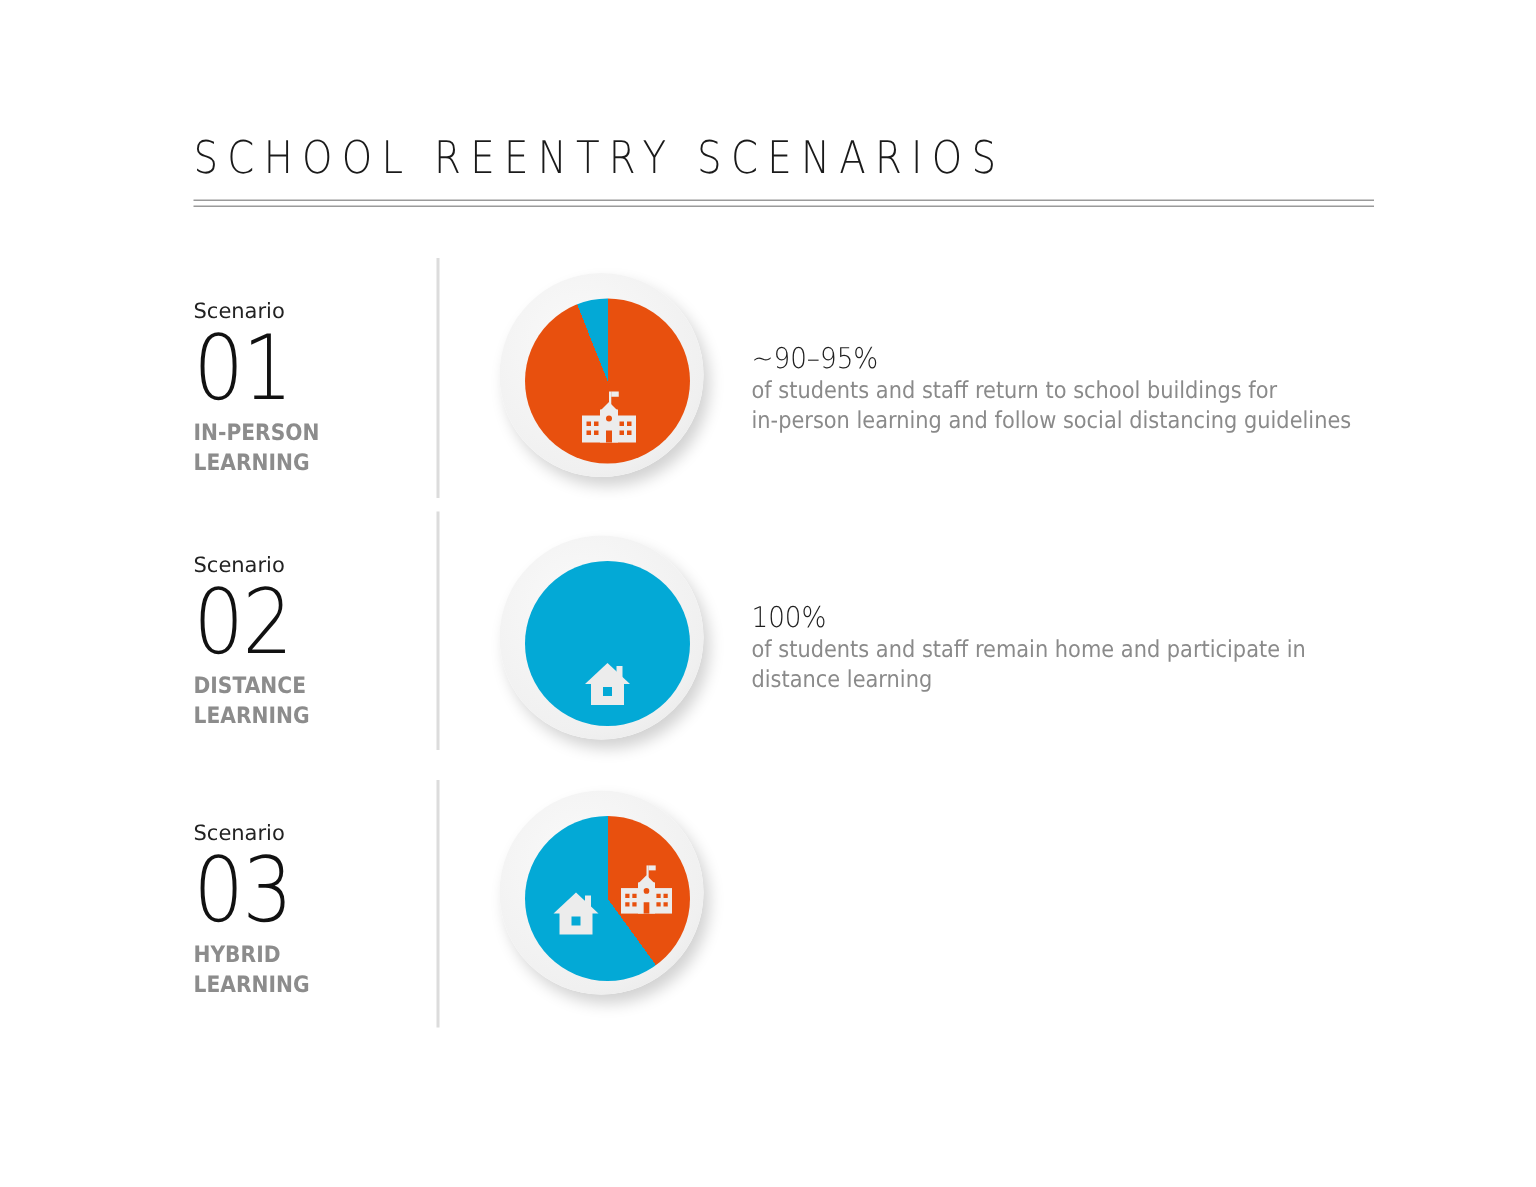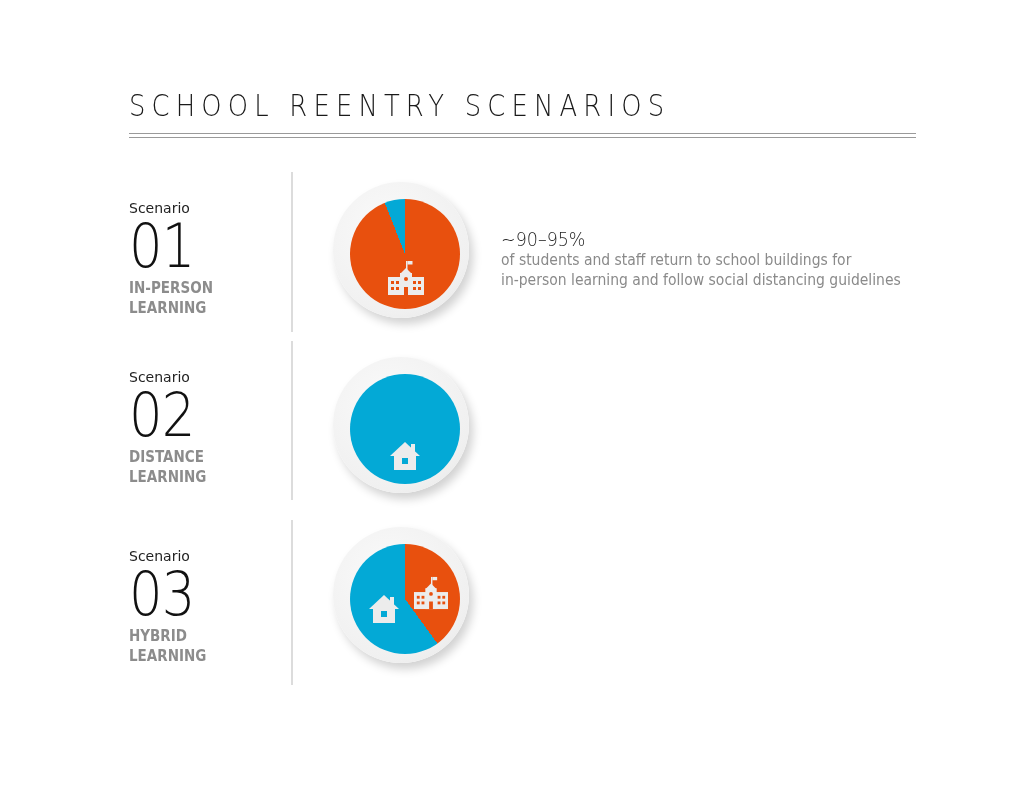--- a/index.html
+++ b/index.html
@@ -100,20 +100,25 @@
   <div class="vline" style="top:0; height:159px;"></div>
   <div class="disc-outer" style="top:16px;">
     <div class="pie" style="background: #03A9D6;"></div>
     <svg class="icon" style="left:56px; top:84px;" width="32" height="30" viewBox="0 0 32 30">
       <polygon points="16,1 1,15 31,15" fill="#ececec"></polygon>
       <rect x="22" y="3" width="4" height="8" fill="#ececec"></rect>
       <rect x="5" y="14" width="22" height="15" fill="#ececec"></rect>
       <rect x="13" y="17" width="6" height="6" fill="#03A9D6"></rect>
     </svg>
   </div>
+  <div class="stat-block" style="top:60px;">
+    <div class="stat-value">100%</div>
+    <div class="stat-desc">of students and staff remain home and participate in</div>
+    <div class="stat-desc">distance learning</div>
+  </div>
 </div>
 
 <div class="row" style="top:508px;">
   <div class="label-block" style="top:40px;">
     <div class="scen-word">Scenario</div>
     <div class="scen-num">03</div>
     <div class="scen-type">HYBRID</div>
     <div class="scen-type" style="margin-top:0">LEARNING</div>
   </div>
   <div class="vline" style="top:12px; height:165px;"></div>

